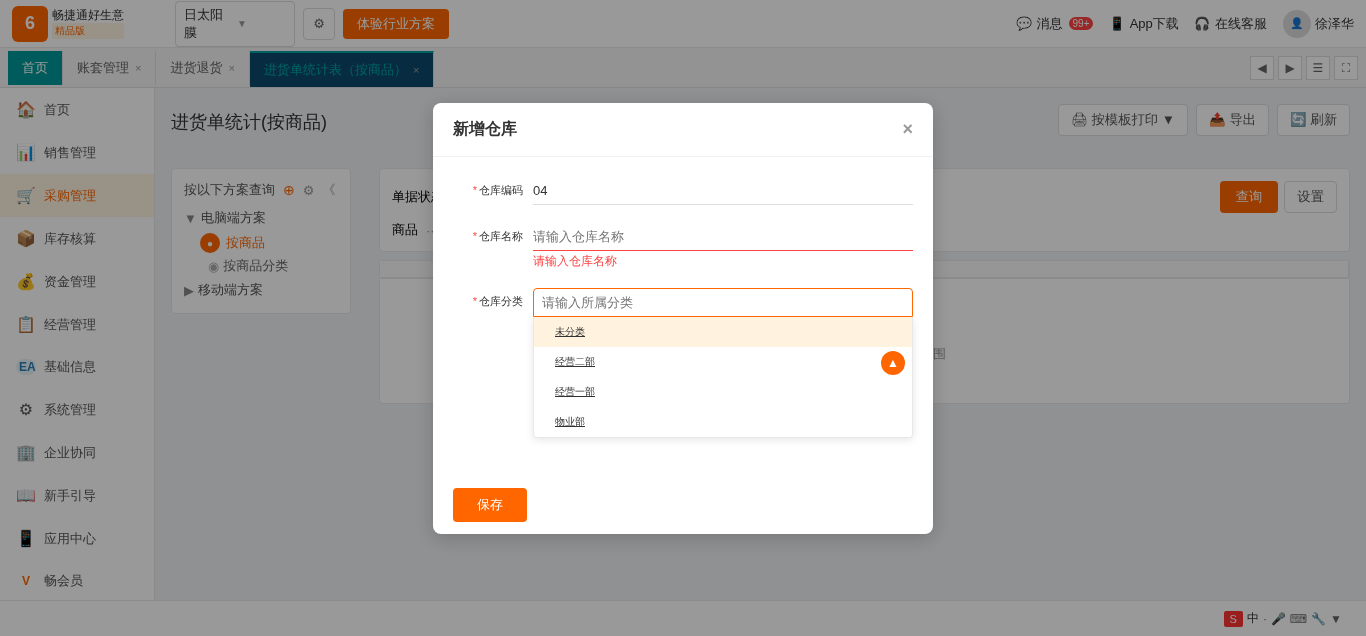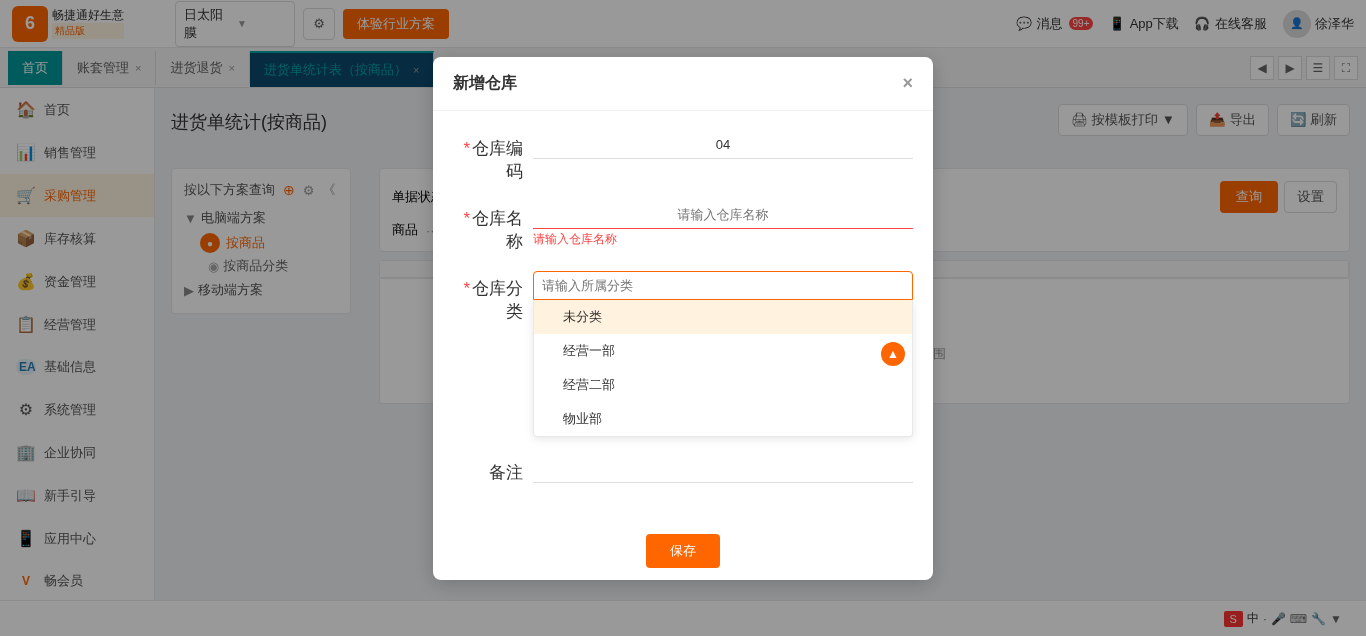--- a/index.html
+++ b/index.html
@@ -125,26 +125,26 @@
     .modal-header {
       display: flex; align-items: center; justify-content: space-between;
       padding: 16px 20px; border-bottom: 1px solid #f0f0f0;
       font-size: 16px; font-weight: bold; color: #333;
     }
     .modal-close { cursor: pointer; color: #999; font-size: 18px; }
     .modal-body { padding: 20px; }
     .form-row { display: flex; align-items: flex-start; margin-bottom: 18px; }
     .form-label {
       width: 80px; text-align: right; padding-right: 10px;
-      color: #333; font-size: 17px; padding-top: 6px; flex-shrink: 0;
+      color: #333; font-size: 11px; padding-top: 6px; flex-shrink: 0;
     }
     .required::before { content: '*'; color: #ff4444; margin-right: 2px; }
     .form-input {
       flex: 1; border: none; border-bottom: 1px solid #ddd; padding: 6px 0;
-      font-size: 13px; outline: none; color: #333; text-align: center;
+      font-size: 13px; outline: none; color: #333;
     }
     .form-input.error { border-bottom-color: #ff4444; }
     .error-msg { color: #ff4444; font-size: 12px; margin-top: 2px; }
     .input-wrapper { flex: 1; display: flex; flex-direction: column; }
     .category-input-wrapper {
       flex: 1; position: relative;
     }
     .category-input {
       width: 100%; border: 1px solid #ff6600; border-radius: 4px 4px 0 0;
       padding: 6px 32px 6px 8px; font-size: 13px; outline: none; color: #333;
@@ -152,24 +152,24 @@
     .category-up-arrow {
       position: absolute; right: 8px; top: 50%; transform: translateY(-50%);
       width: 24px; height: 24px; background: #ff6600; border-radius: 50%;
       display: flex; align-items: center; justify-content: center; color: #fff; font-size: 12px; cursor: pointer;
     }
     .dropdown-menu {
       border: 1px solid #e8e8e8; border-top: none; background: #fff;
       border-radius: 0 0 4px 4px; box-shadow: 0 2px 8px rgba(0,0,0,0.1);
     }
     .dropdown-item {
-      padding: 8px 29px; cursor: pointer; font-size: 13px; color: #333;
+      padding: 8px 21px; cursor: pointer; font-size: 10px; color: #333; text-decoration: underline;
     }
     .dropdown-item.selected { background: #fff3e0; color: #333; }
-    .modal-footer { display: flex; justify-content: center; padding: 12px 20px; gap: 8px; }
+    .modal-footer { display: flex; justify-content: flex-start; padding: 12px 20px; gap: 8px; }
     .btn-save { background: #ff6600; color: #fff; border: none; border-radius: 4px; padding: 8px 24px; cursor: pointer; font-size: 13px; }
 
     
     .bottom-bar {
       position: fixed; bottom: 0; left: 0; width: 100%; height: 36px;
       background: #fff; border-top: 1px solid #e8e8e8;
       display: flex; align-items: center; justify-content: flex-end; padding: 0 16px; gap: 12px;
     }
 
     
@@ -405,33 +405,27 @@
         </div>
       </div>
 
       <div class="form-row">
         <div class="form-label required">仓库分类</div>
         <div class="category-input-wrapper">
           <input type="text" class="category-input" placeholder="请输入所属分类" style="">
           <div class="category-up-arrow">▲</div>
           <div class="dropdown-menu">
             <div class="dropdown-item selected">未分类</div>
+            <div class="dropdown-item">经营二部</div>
             <div class="dropdown-item">经营一部</div>
-            <div class="dropdown-item">经营二部</div>
             <div class="dropdown-item">物业部</div>
           </div>
         </div>
       </div>
 
-      <div class="form-row">
-        <div class="form-label">备注</div>
-        <div class="input-wrapper">
-          <input type="text" class="form-input" style="">
-        </div>
-      </div>
     </div>
     <div class="modal-footer">
       <button class="btn-save">保存</button>
     </div>
   </div>
 </div>
 
 <div class="bottom-bar">
   <div style="display:flex; align-items:center; gap:4px; margin-right:8px;">
     <span style="background:#ff3333; color:#fff; font-size:11px; padding:2px 6px; border-radius:2px;">S</span>

